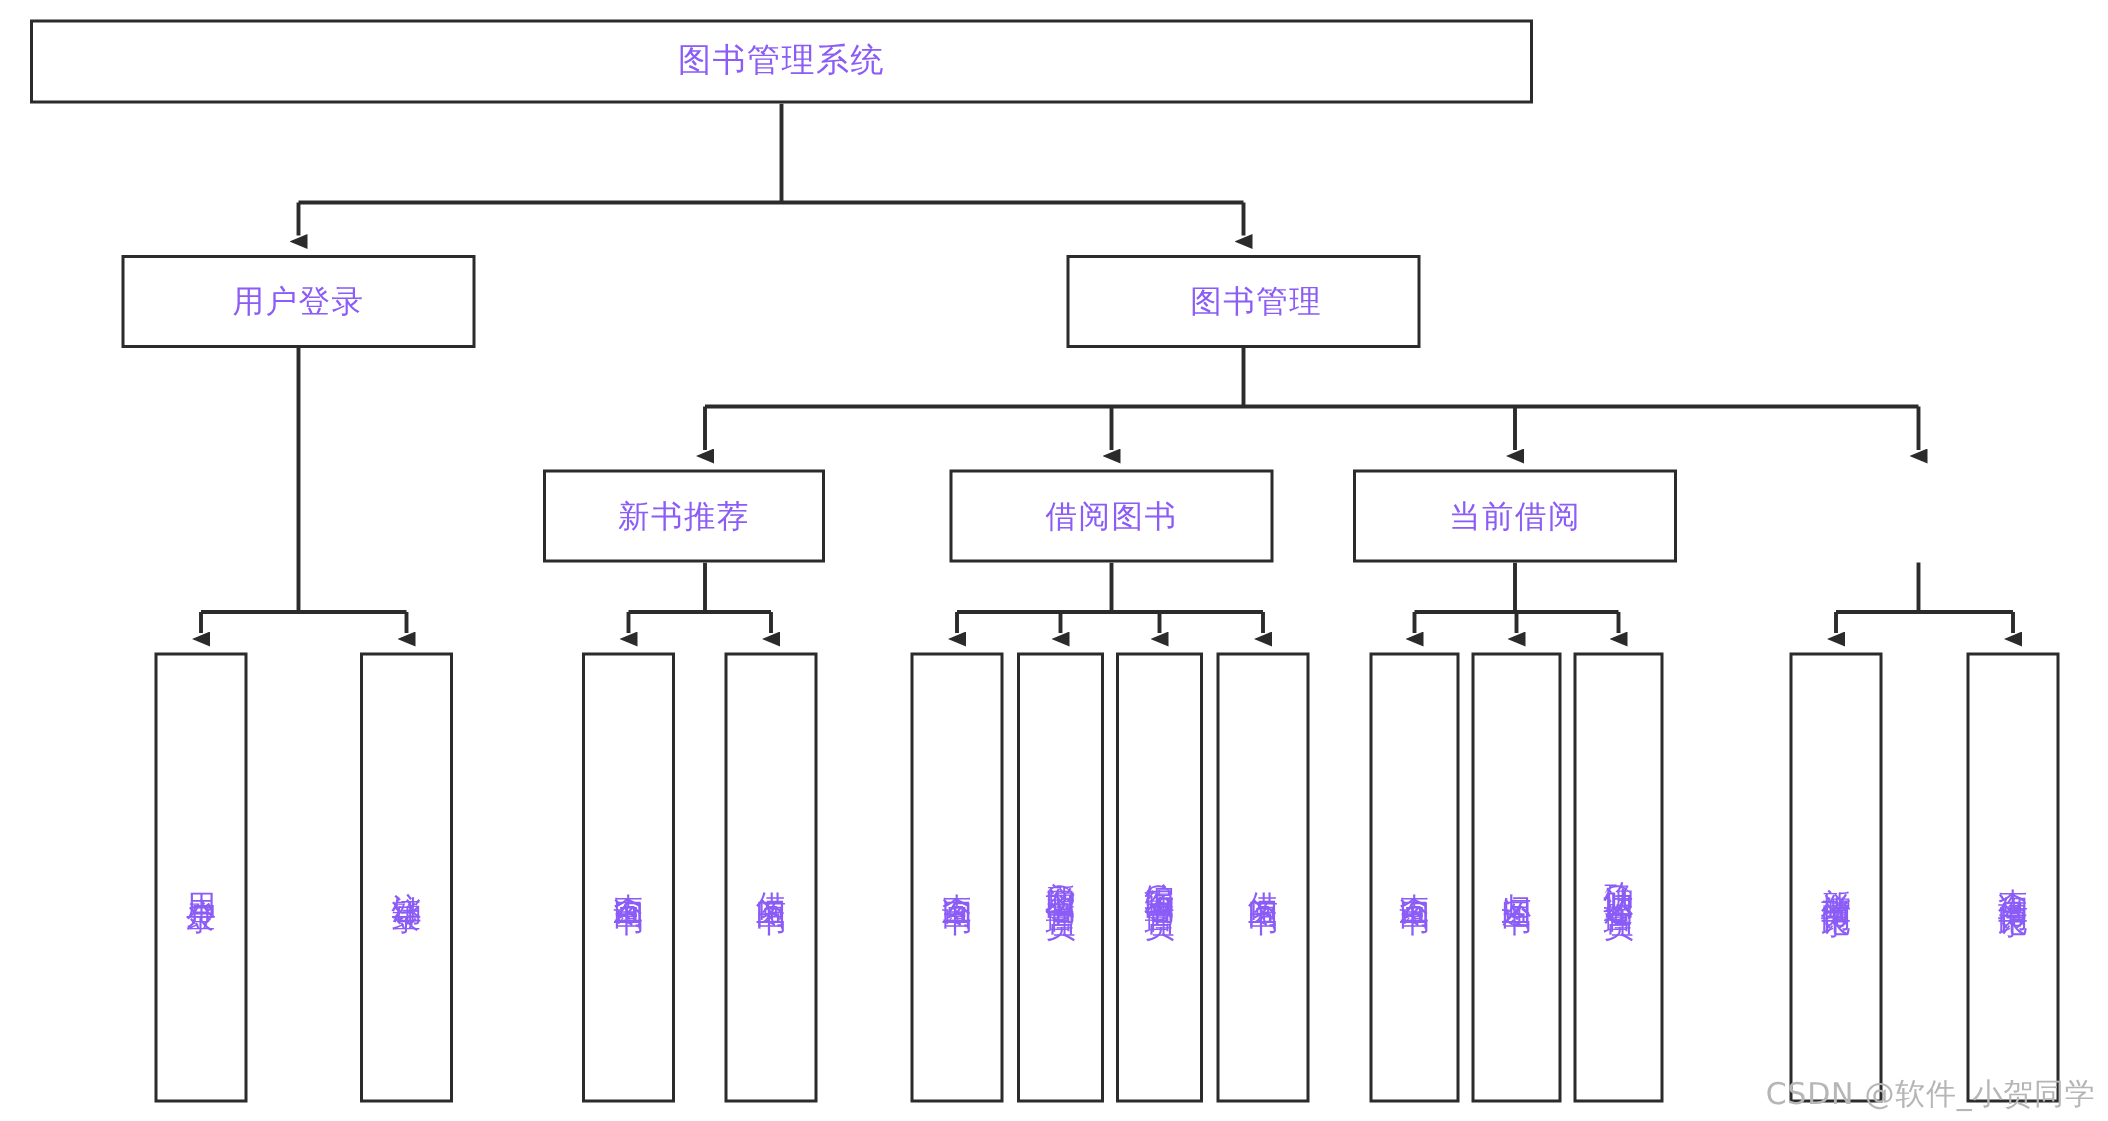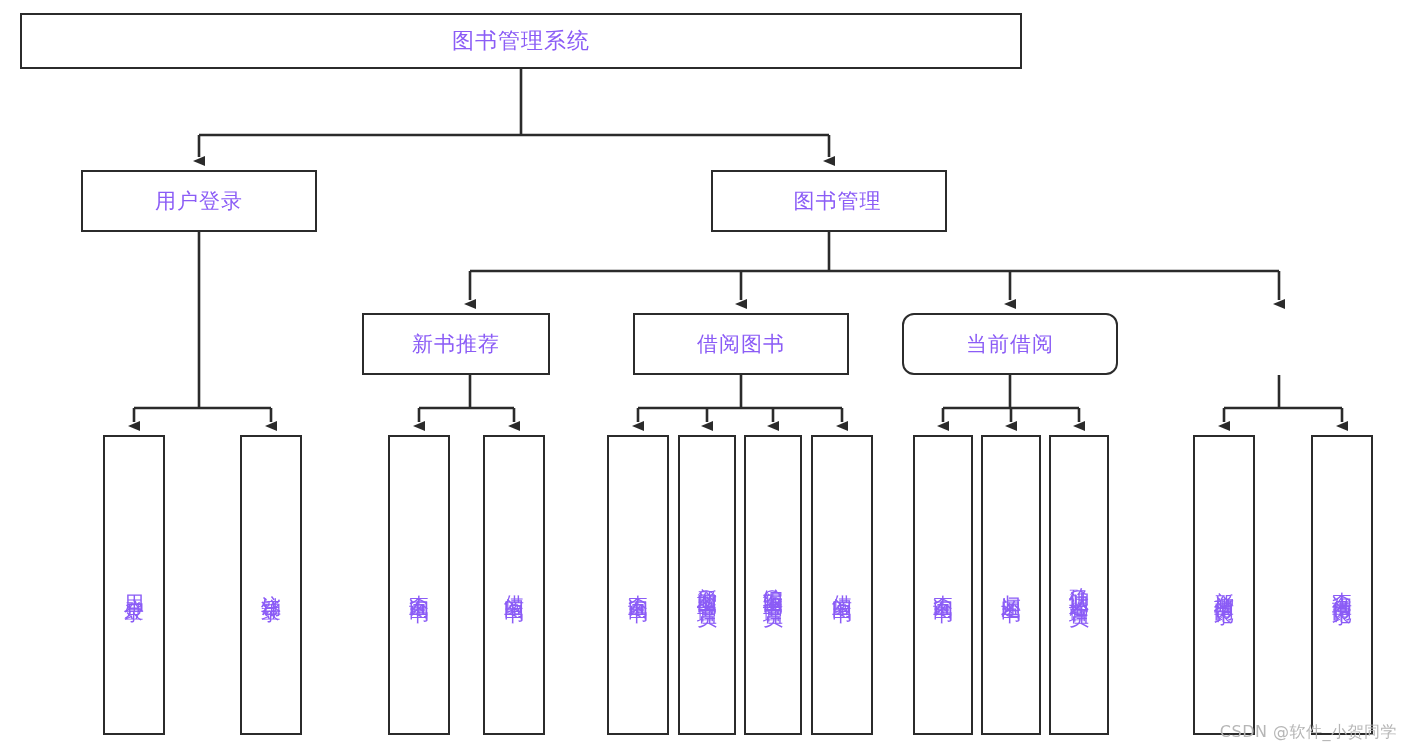--- a/index.html
+++ b/index.html
@@ -55,21 +55,21 @@
     max-height:272px;
   }
   .node.root .label{ font-size:22px; }
   .node.lvl2 .label{ font-size:21px; }
   .node.lvl3 .label{ font-size:21px; }
 
   #watermark{
     position:absolute;
     right:8px;
     bottom:4px;
-    font-size:16px;
+    font-size:20px;
     color:#b6b6b6;
     letter-spacing:0.5px;
     white-space:nowrap;
     pointer-events:none;
   }
 </style>
 </head>
 <body>
 
 <div id="canvas">
@@ -137,21 +137,21 @@
   <div class="node lvl2" style="left:711px;top:170px;width:236px;height:62px;padding-left:17px;">
     <span class="label">图书管理</span>
   </div>
 
   <div class="node lvl3" style="left:362px;top:313px;width:188px;height:62px;">
     <span class="label">新书推荐</span>
   </div>
   <div class="node lvl3" style="left:633px;top:313px;width:216px;height:62px;">
     <span class="label">借阅图书</span>
   </div>
-  <div class="node lvl3" style="left:902px;top:313px;width:216px;height:62px;border-radius:12px;">
+  <div class="node lvl3" style="left:902px;top:313px;width:216px;height:62px;">
     <span class="label">当前借阅</span>
   </div>
 
   <div class="node vertical" style="left:103px;top:435px;width:62px;height:300px;">
     <span class="label">用户登录</span>
   </div>
   <div class="node vertical" style="left:240px;top:435px;width:62px;height:300px;">
     <span class="label">注销登录</span>
   </div>
 

